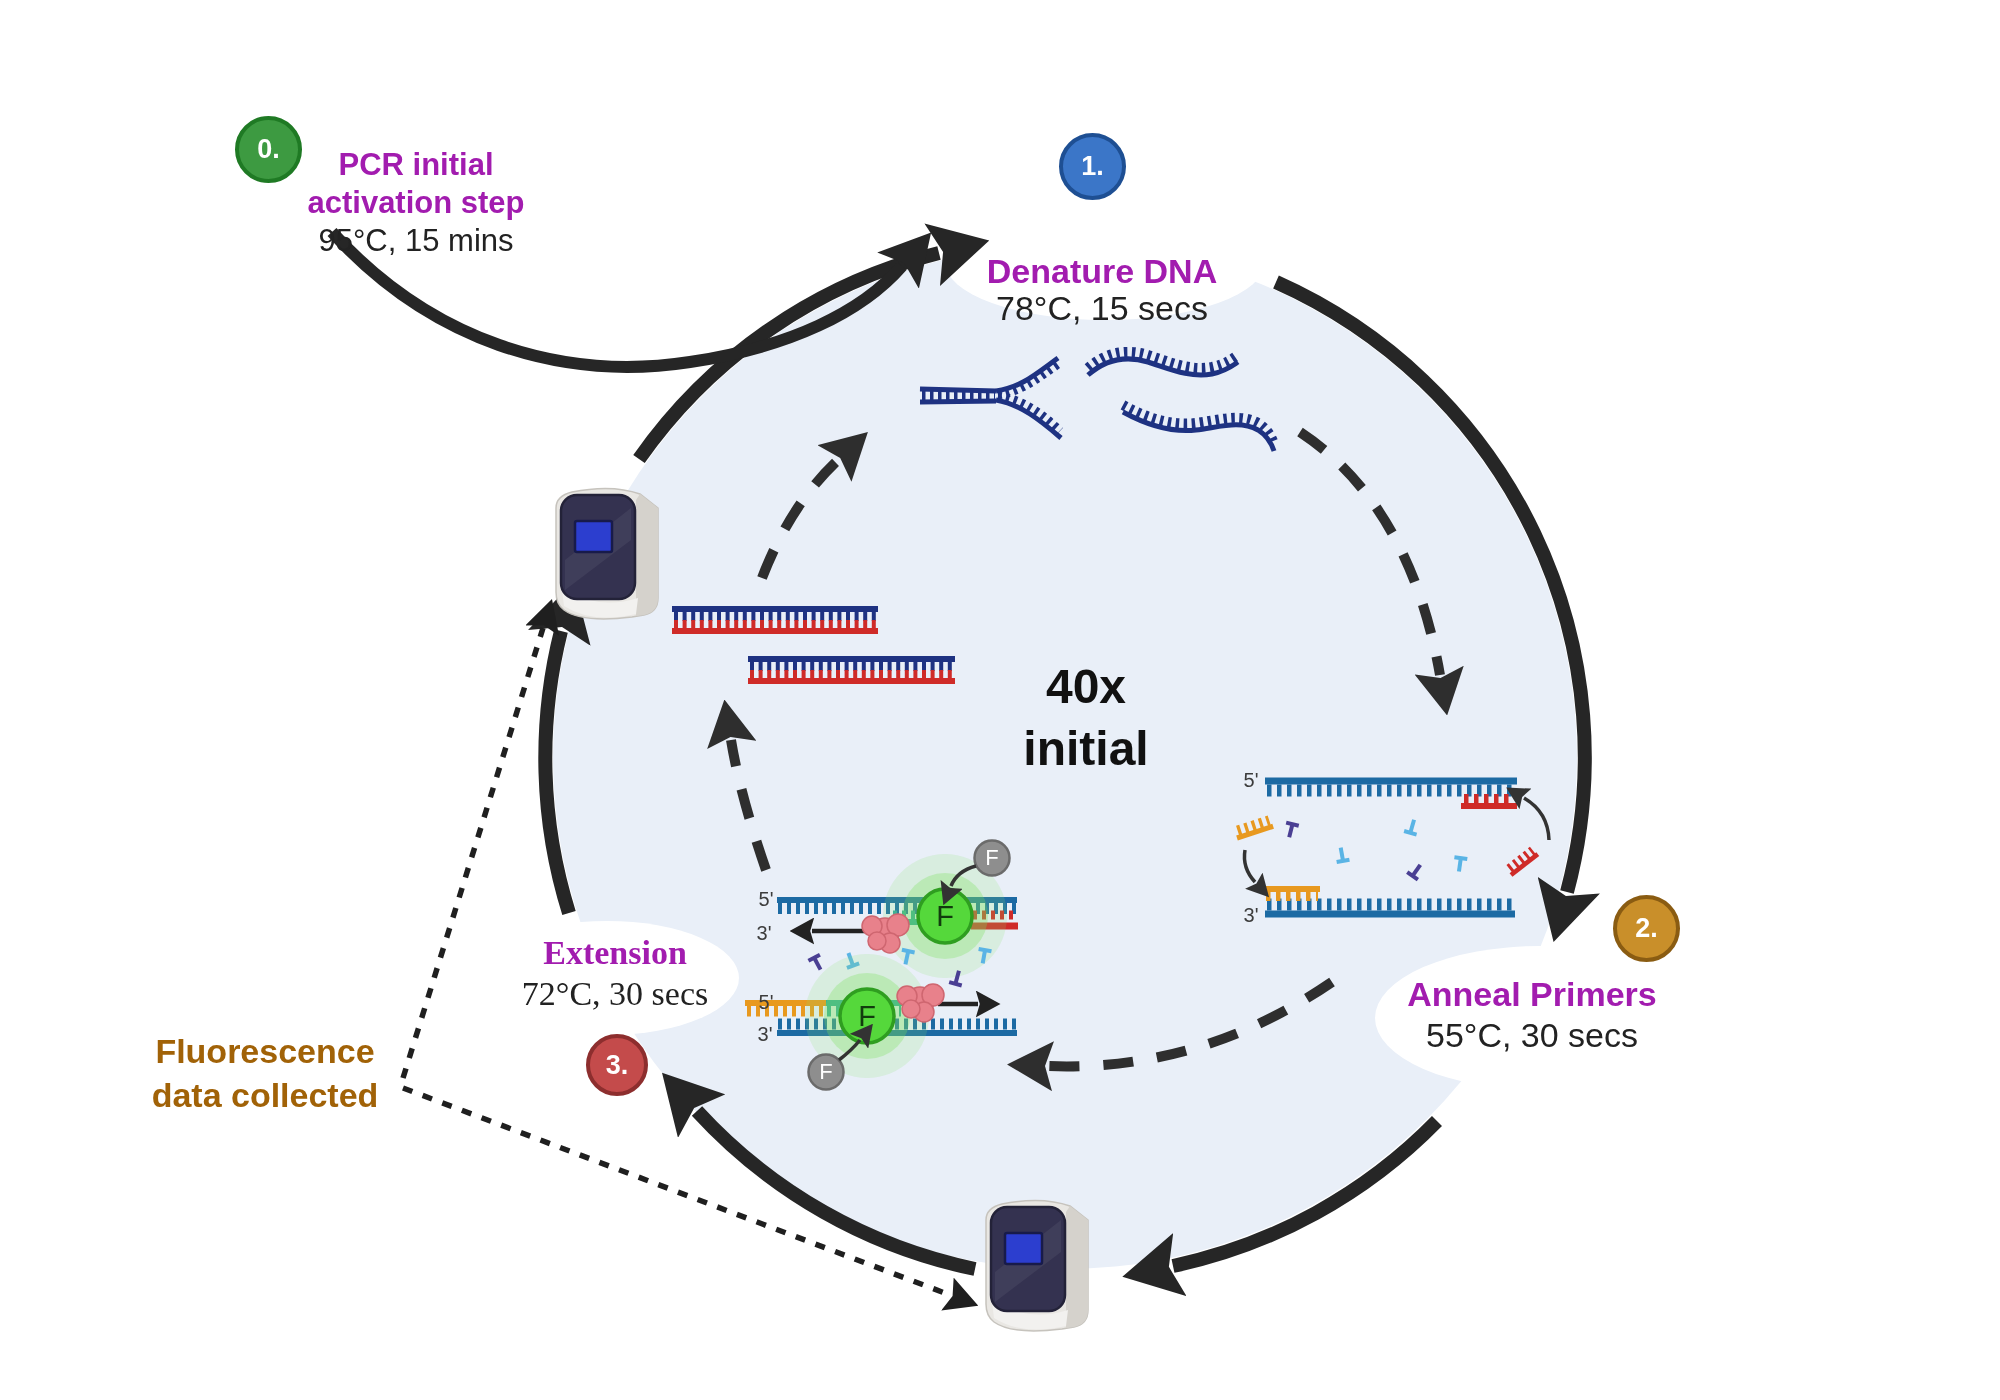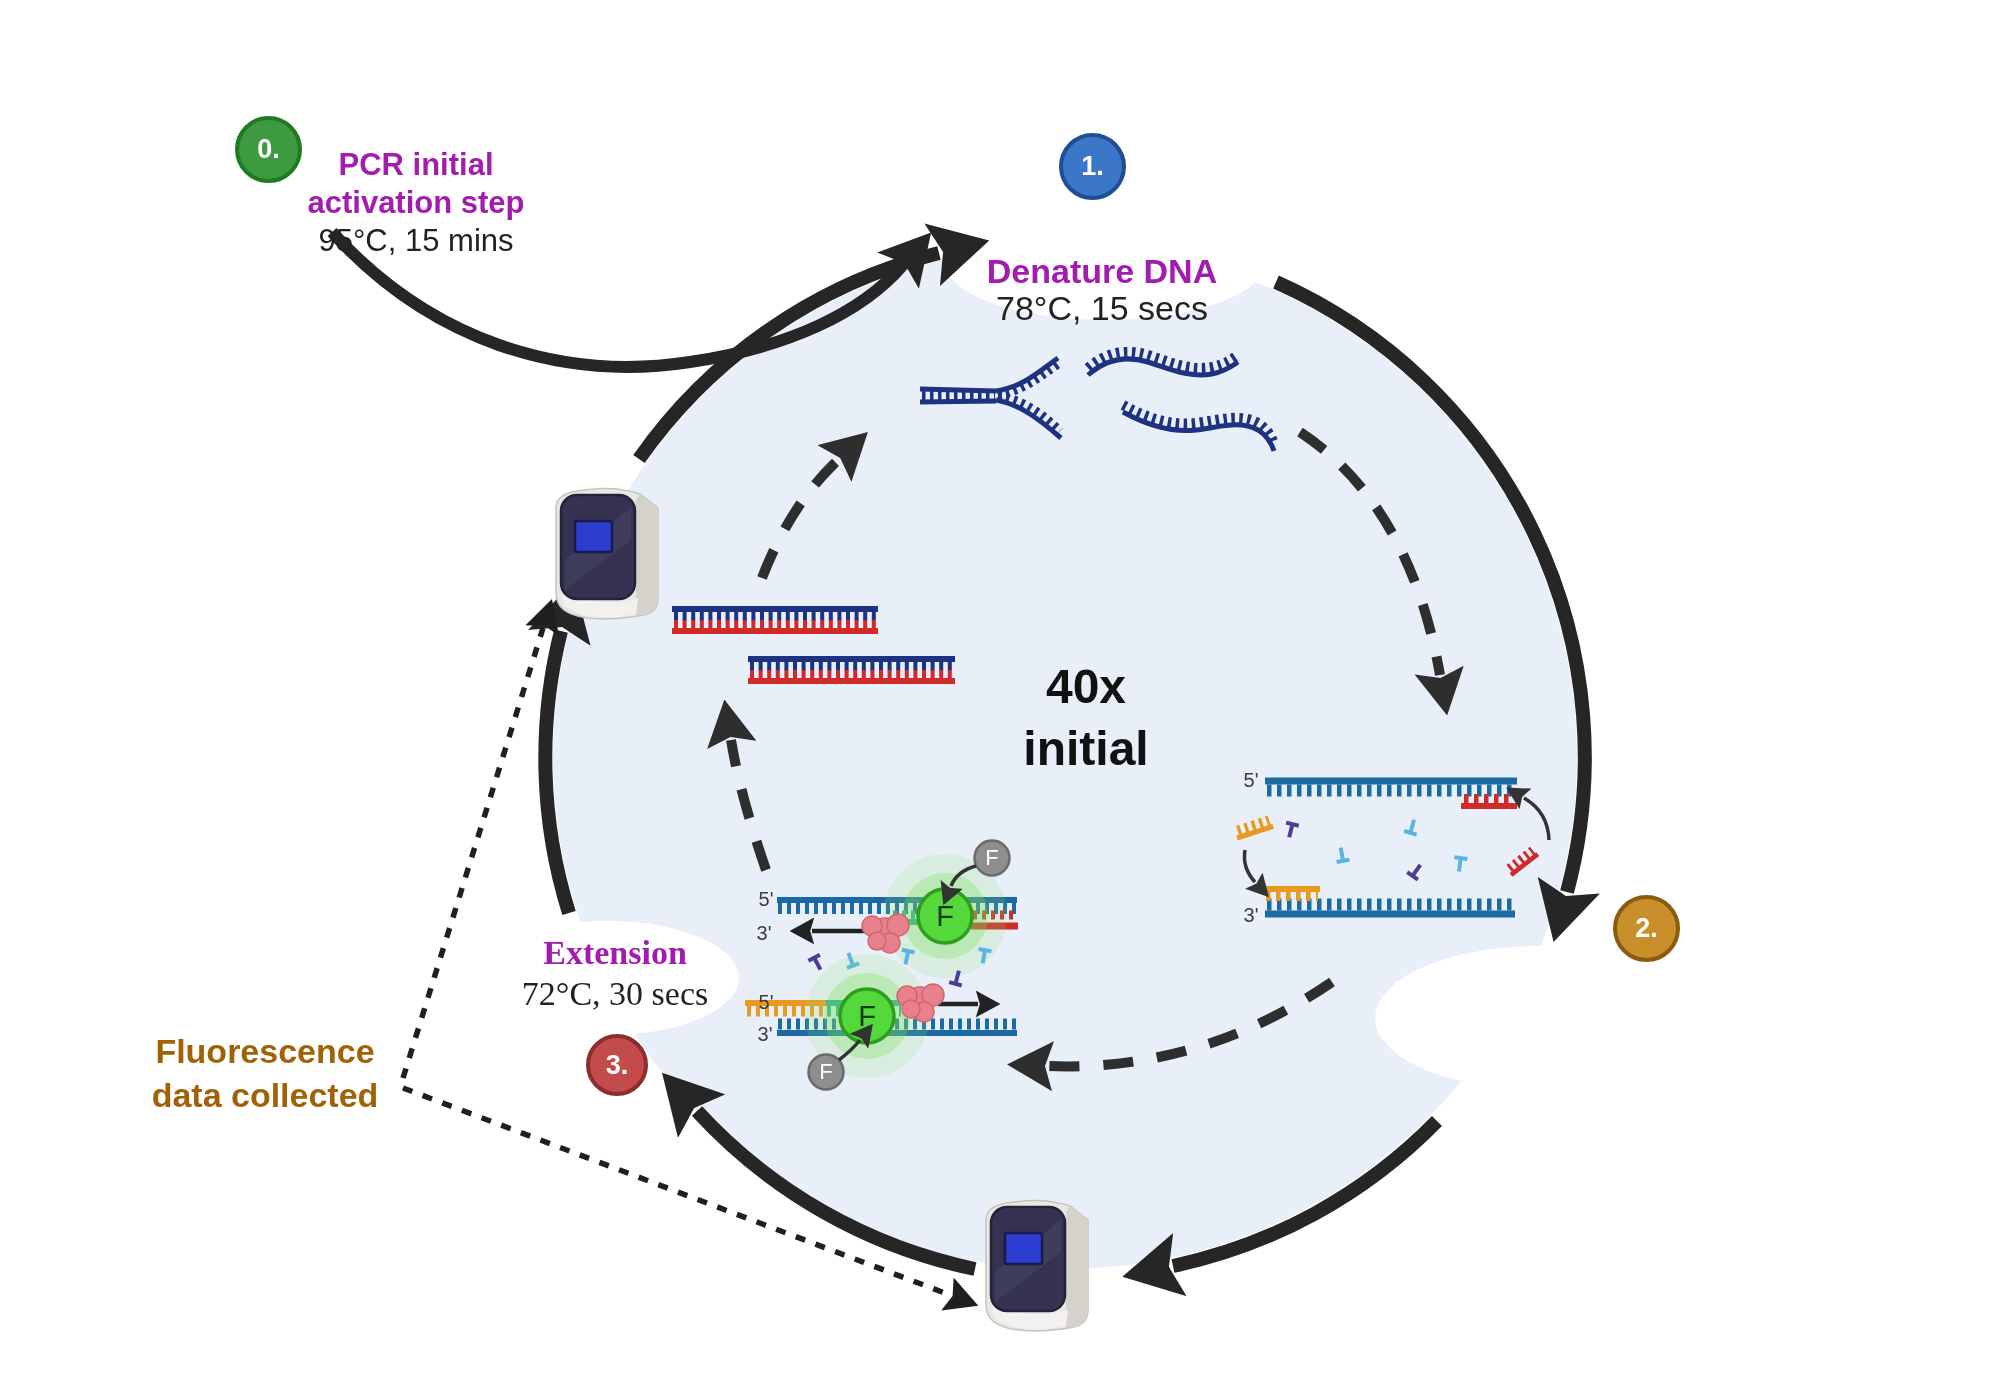--- a/index.html
+++ b/index.html
@@ -240,20 +240,24 @@
   <div class="t">PCR initial</div>
   <div class="t">activation step</div>
   <div class="d">95°C, 15 mins</div>
 </div>
 
 <div class="lbl step1-text">
   <div class="t">Denature DNA</div>
   <div class="d">78°C, 15 secs</div>
 </div>
 
+<div class="lbl step2-text">
+  <div class="t">Anneal Primers</div>
+  <div class="d">55°C, 30 secs</div>
+</div>
 
 <div class="lbl step3-text">
   <div class="t">Extension</div>
   <div class="d">72°C, 30 secs</div>
 </div>
 
 <div class="lbl center-text">
   <div>40x</div>
   <div>initial</div>
 </div>

